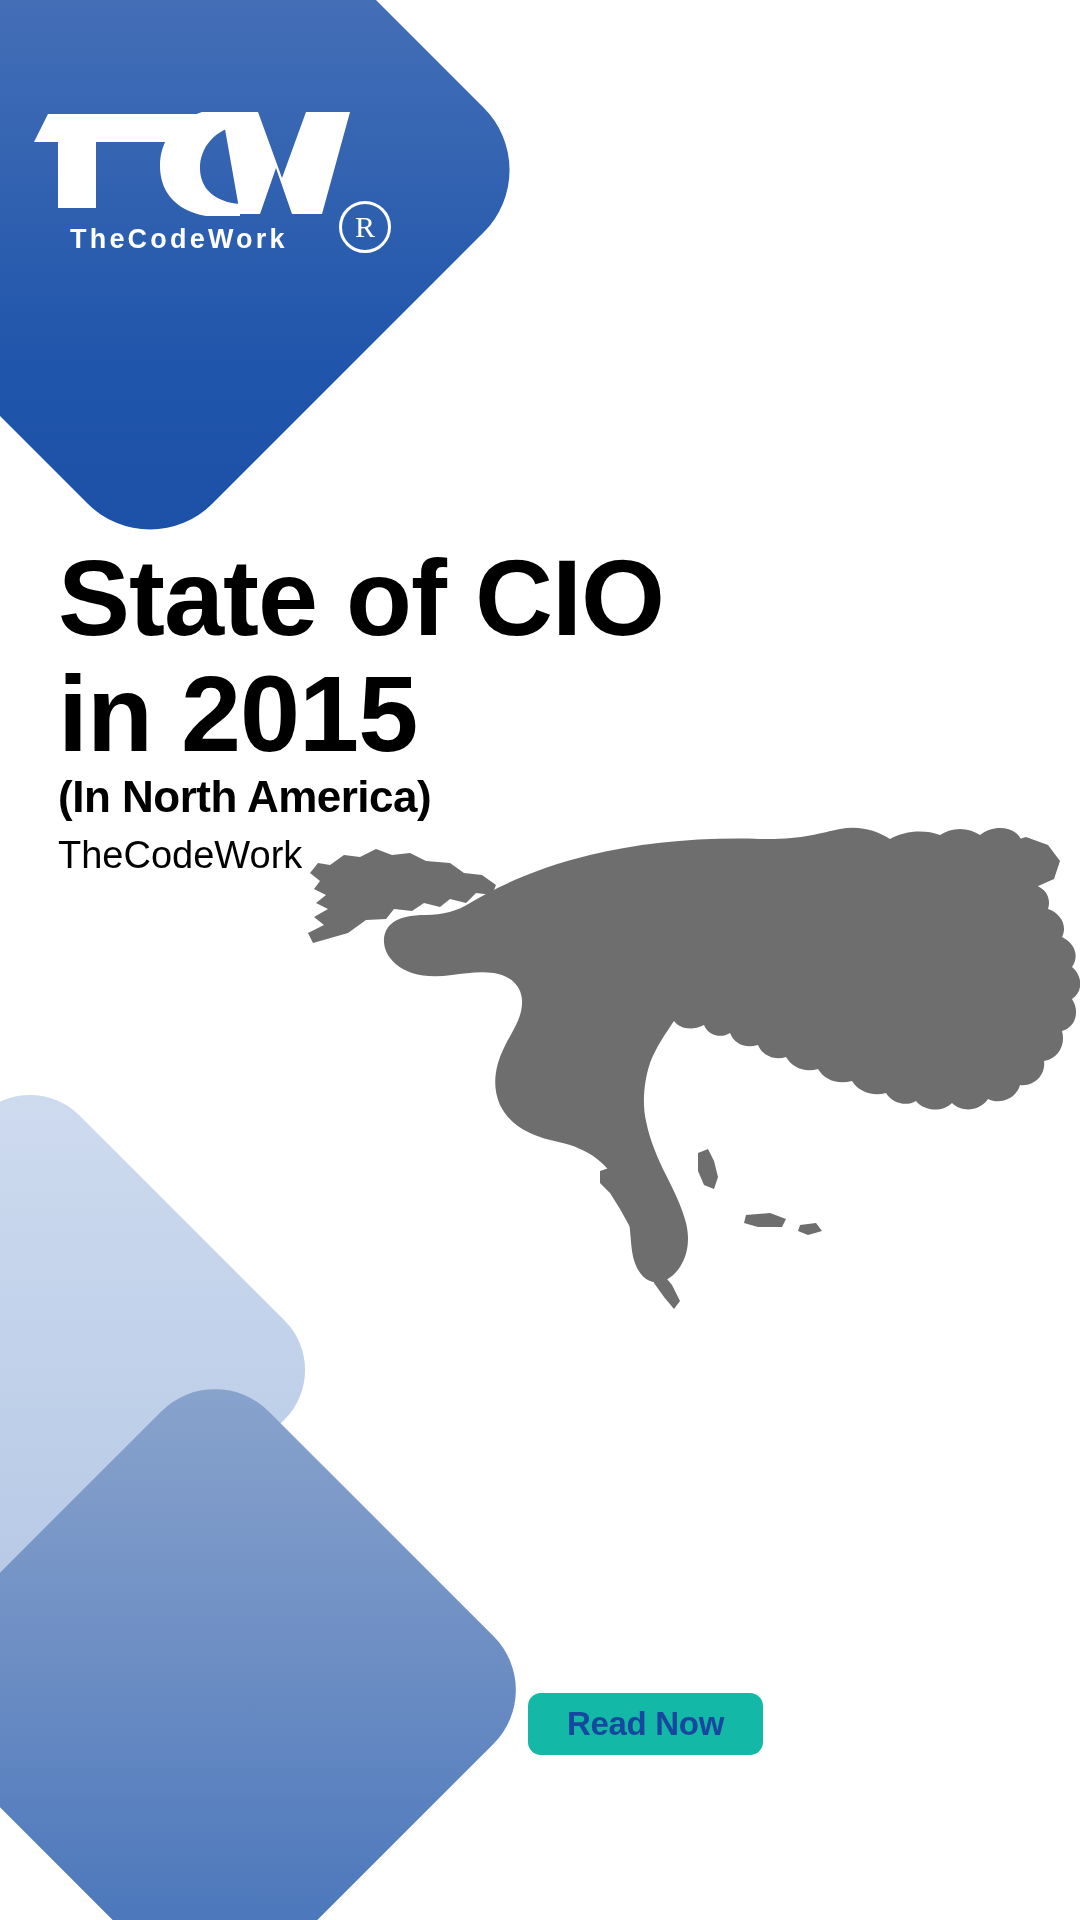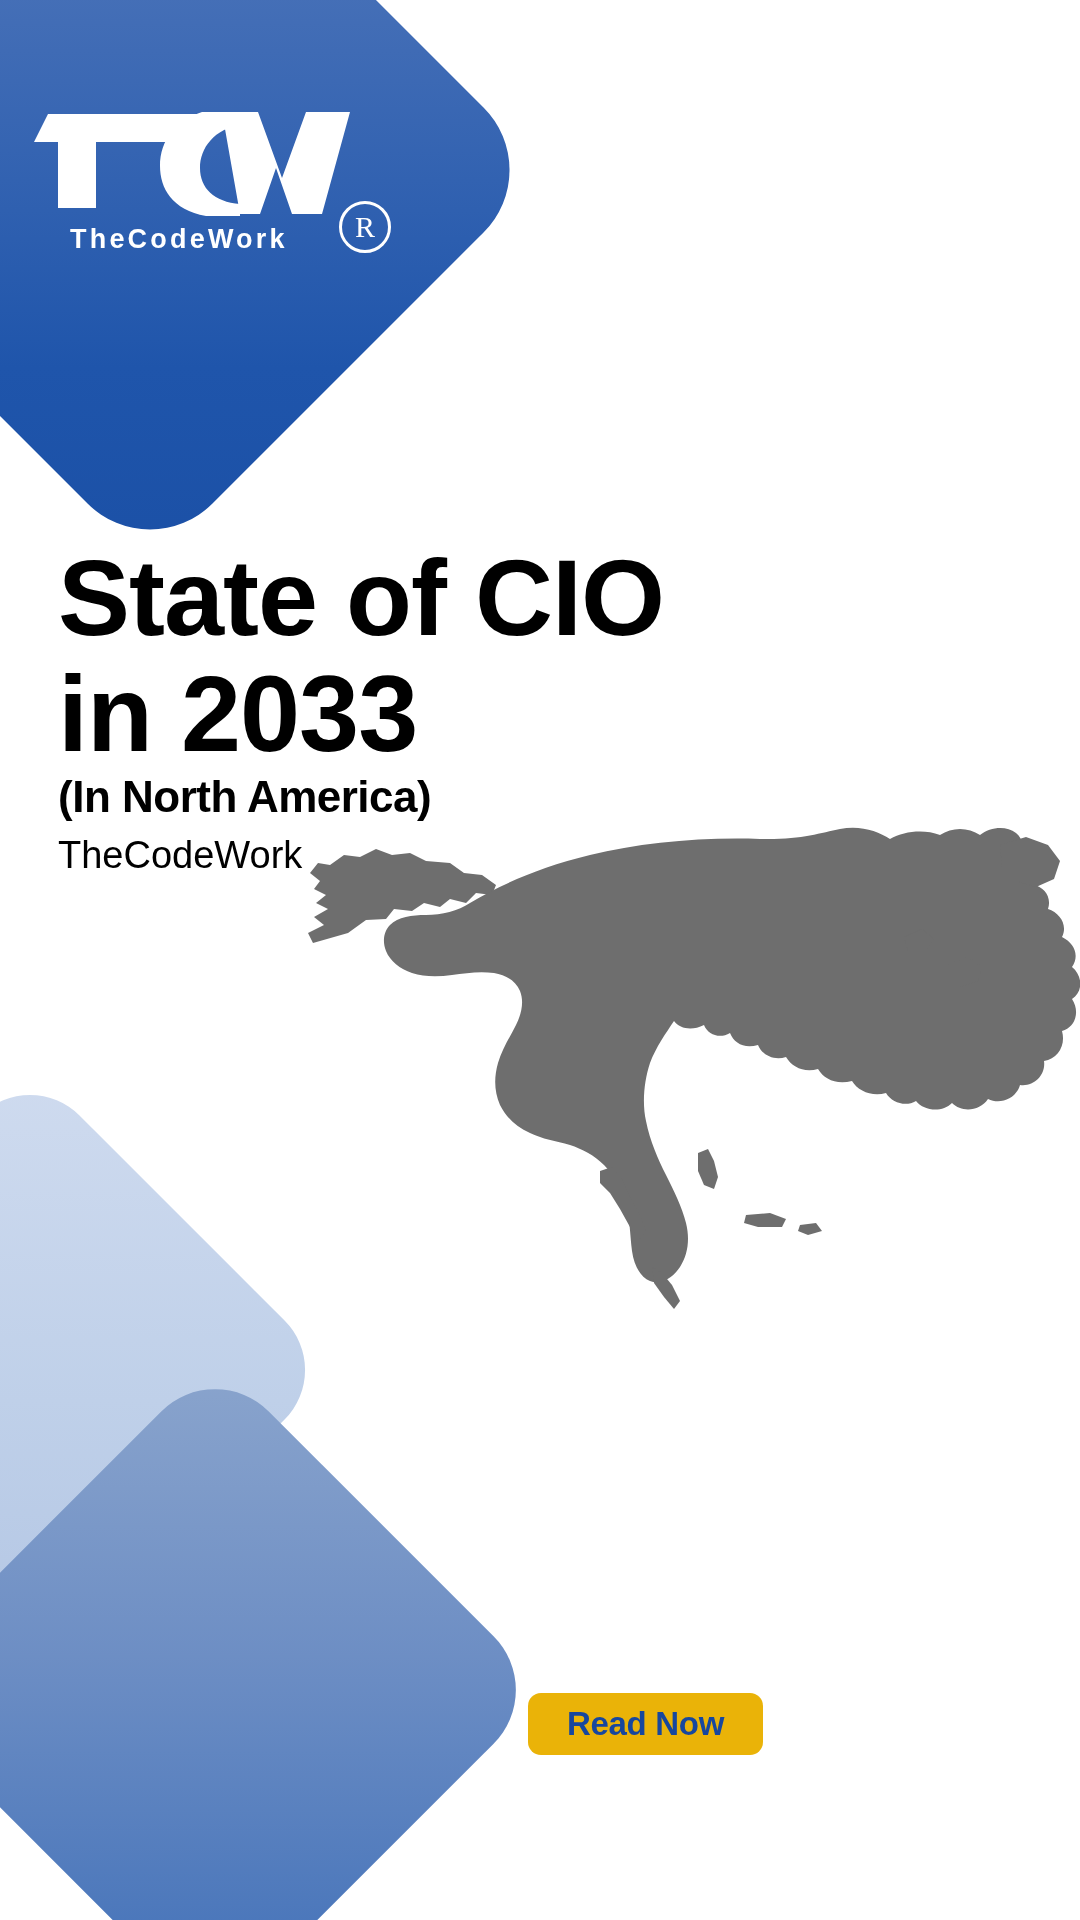--- a/index.html
+++ b/index.html
@@ -117,21 +117,21 @@
     width:790px; height:500px;
     z-index:3;
   }
   #map-wrap svg { display:block; width:100%; height:100%; }
 
   
   #read-now-button {
     position:absolute;
     left:528px; top:1693px;
     width:235px; height:62px;
-    background:#eab308;
+    background:#14b8a6;
     border:none;
     border-radius:13px;
     color:#17479e;
     font-size:33px;
     font-weight:bold;
     font-family:"Liberation Sans", sans-serif;
     letter-spacing:-0.3px;
     cursor:pointer;
     z-index:8;
     display:flex;
@@ -157,21 +157,21 @@
         <path fill="#ffffff" d="M168 16 L208 16 L208 28 C180 33 166 52 166 72 C166 92 180 106 206 108 L206 120 L172 120 C138 114 126 92 126 70 C126 44 142 24 168 16 Z"></path>
 
         <path fill="#ffffff" d="M188 16 L224 16 L248 82 L272 16 L300 16 L280 80 L296 16 L316 16 L288 118 L258 118 L242 72 L226 118 L206 118 Z"></path>
       </svg>
     </div>
     <div id="reg-mark">R</div>
     <div id="logo-wordmark">TheCodeWork</div>
   </div>
 
   <div id="headline-block">
-    <h1 id="title">State of CIO in 2033</h1>
+    <h1 id="title">State of CIO in 2015</h1>
     <div id="subtitle">(In North America)</div>
     <div id="byline">TheCodeWork</div>
   </div>
 
   <div id="map-wrap">
     <svg viewBox="0 0 790 500" xmlns="http://www.w3.org/2000/svg" preserveAspectRatio="xMidYMid meet">
       <g fill="#6e6e6e">
 
         <path d="M13 128 L48 118 L66 105 L86 104 L94 94 L112 96 L124 88 L140 92 L150 84 L166 88 L176 78 L192 80 L196 70 L182 60 L164 58 L150 48 L126 46 L110 38 L92 40 L76 34 L60 42 L44 40 L30 50 L18 48 L10 58 L20 66 L14 74 L26 80 L16 88 L28 94 L14 102 L24 110 L8 118 Z"></path>
 

